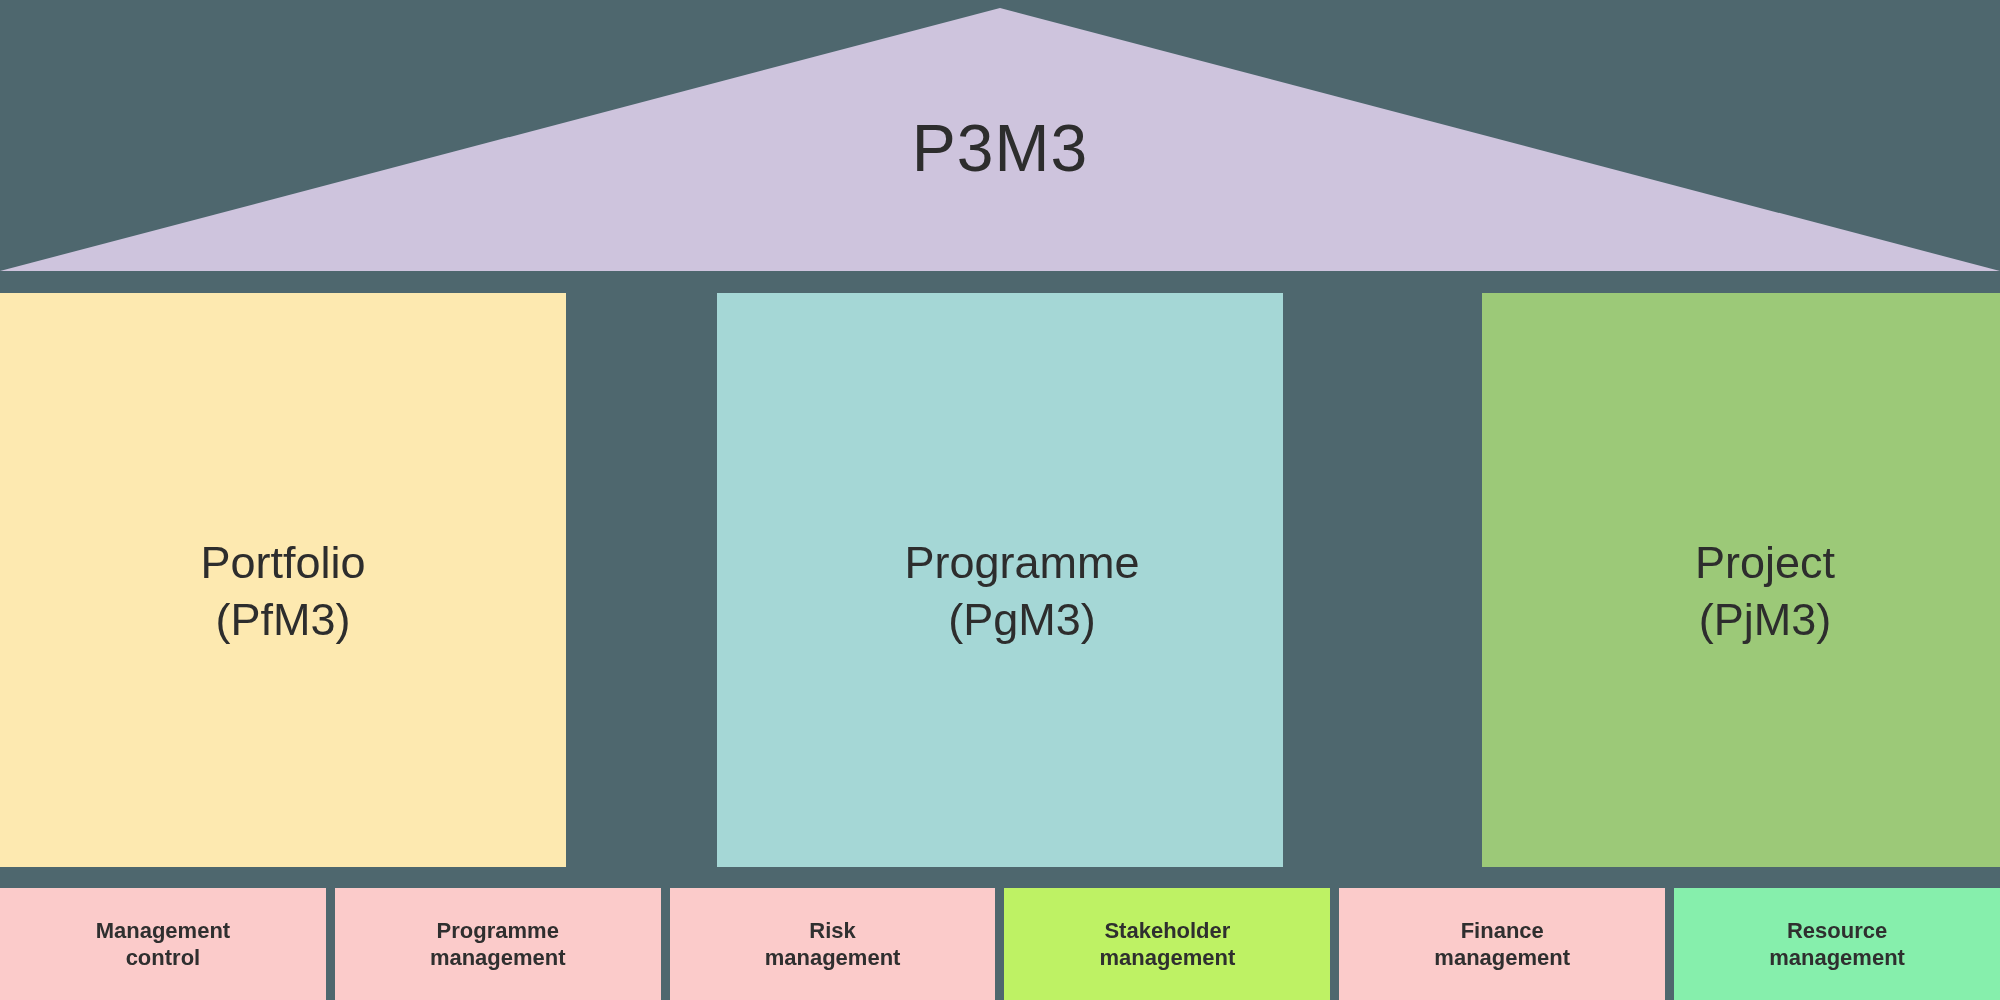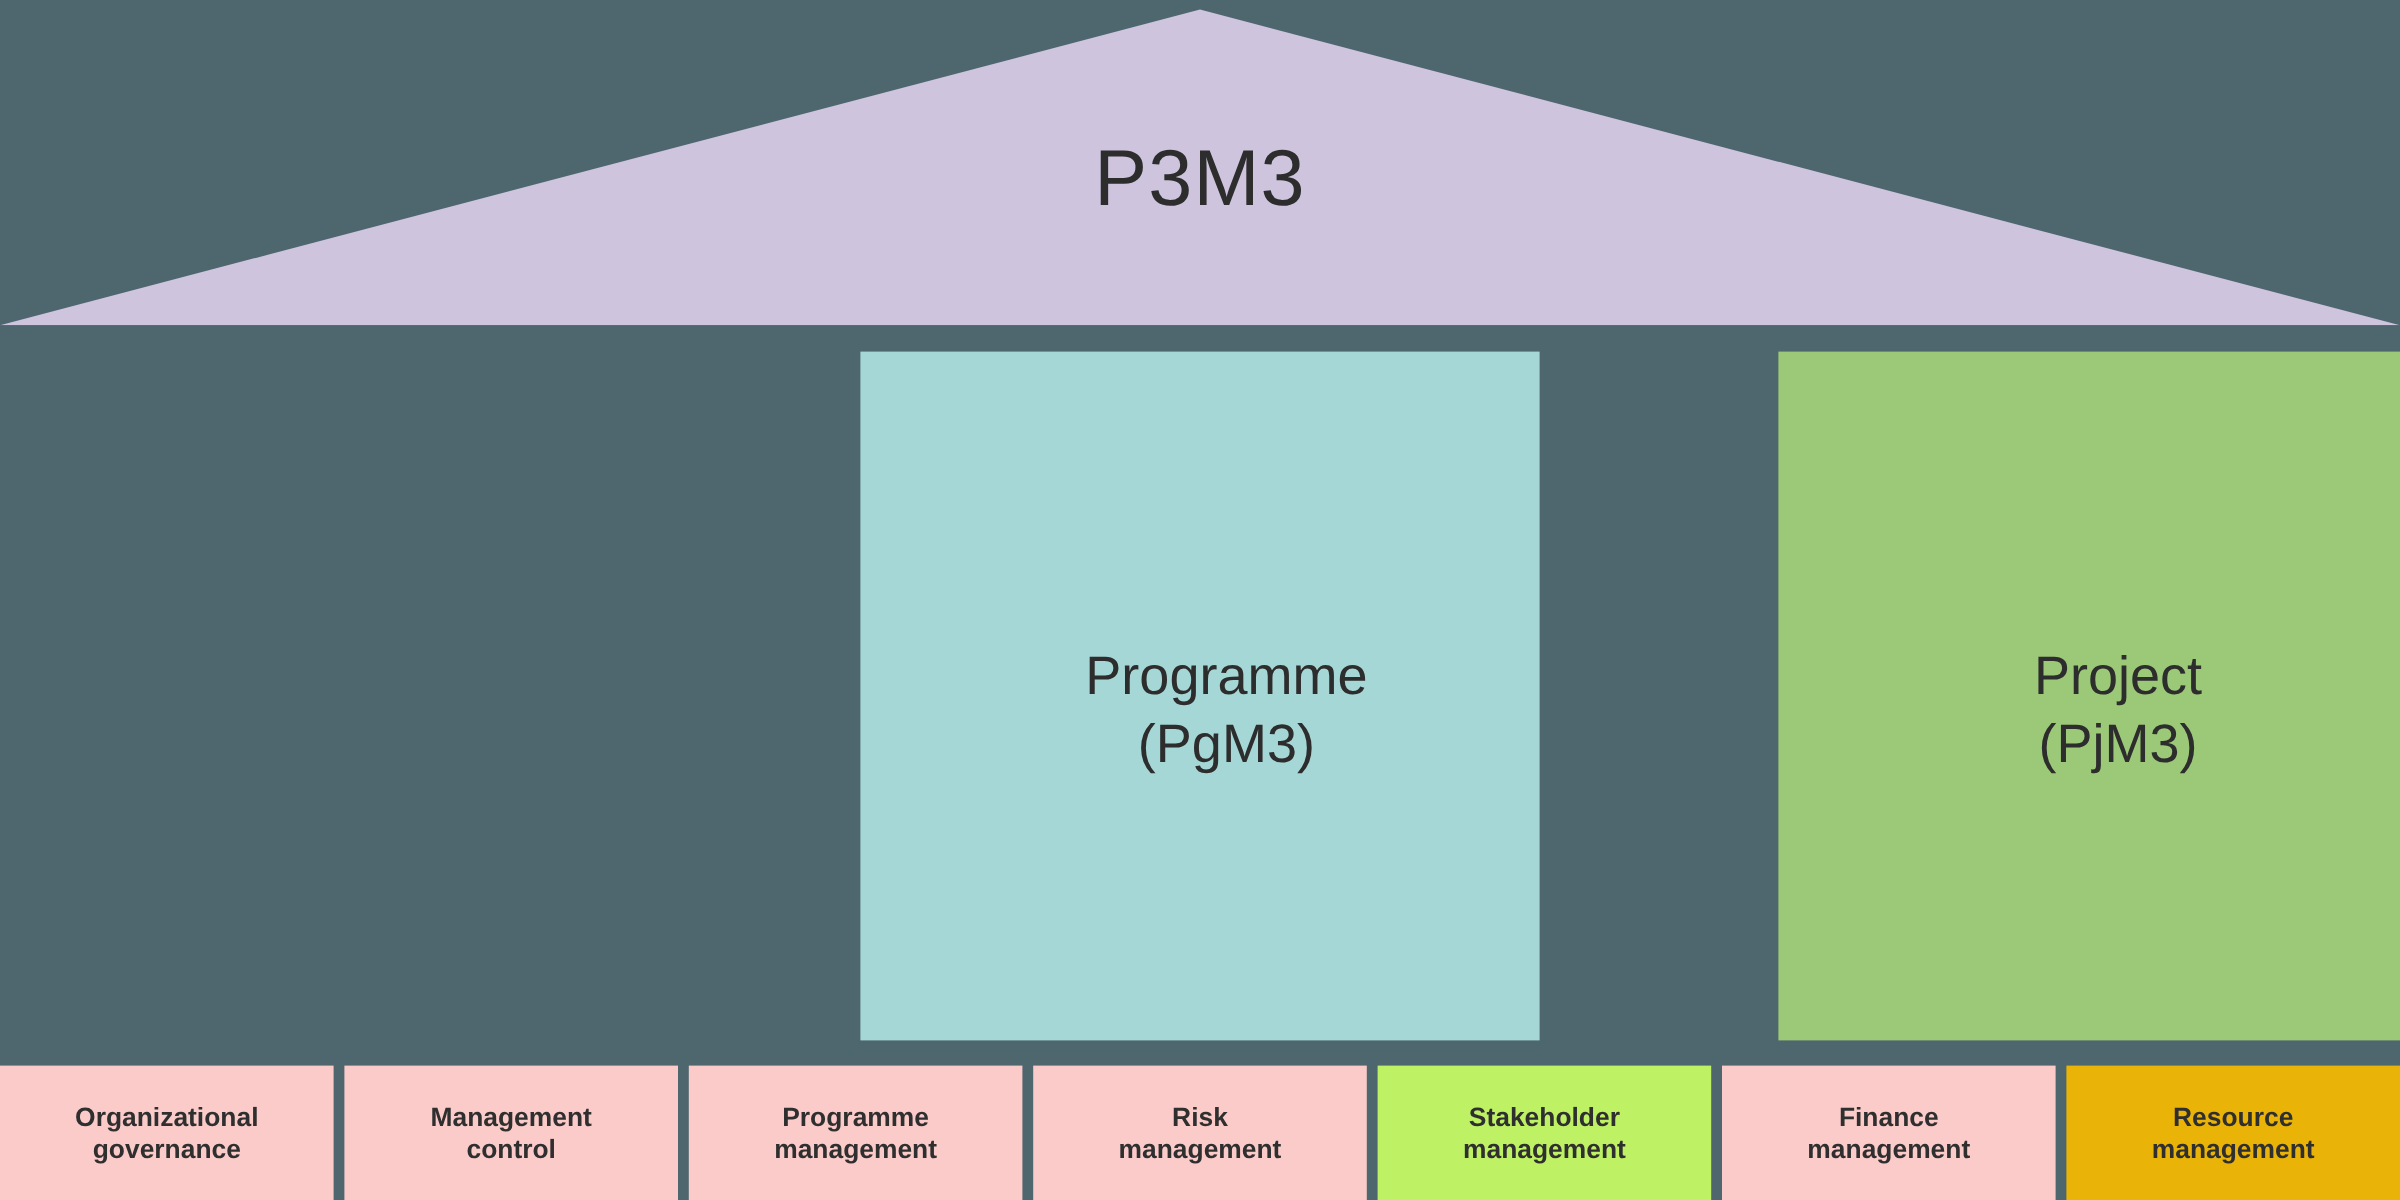--- a/index.html
+++ b/index.html
@@ -87,59 +87,61 @@
 </head>
 <body>
 
 <div class="canvas" style="background-color: rgb(78, 103, 110);">
 
   <svg class="roof-svg" viewBox="0 0 2000 271" preserveAspectRatio="none">
     <polygon points="1000,8 2000,271 0,271" fill="#cec4dd"></polygon>
   </svg>
   <div class="roof-title">P3M3</div>
 
+  <div class="pillar pillar-portfolio" style="background-color: rgb(253, 233, 176);">
+    <div class="pillar-label">
+      <span>Portfolio</span>
+      <span>(PfM3)</span>
+    </div>
+  </div>
 
   <div class="pillar pillar-programme" style="background-color: rgb(165, 215, 214);">
     <div class="pillar-label">
       <span>Programme</span>
       <span>(PgM3)</span>
     </div>
   </div>
 
   <div class="pillar pillar-project" style="background-color: rgb(156, 201, 120);">
     <div class="pillar-label">
       <span>Project</span>
       <span>(PjM3)</span>
     </div>
   </div>
 
   <div class="foundation-row">
-    <div class="foundation-box" style="background-color: rgb(251, 203, 202);">
-      <span>Organizational</span>
-      <span>governance</span>
-    </div>
     <div class="foundation-box" style="background-color: rgb(251, 203, 202);">
       <span>Management</span>
       <span>control</span>
     </div>
     <div class="foundation-box" style="background-color: rgb(251, 203, 202);">
       <span>Programme</span>
       <span>management</span>
     </div>
     <div class="foundation-box" style="background-color: rgb(251, 203, 202);">
       <span>Risk</span>
       <span>management</span>
     </div>
     <div class="foundation-box" style="background-color: #bef264;">
       <span>Stakeholder</span>
       <span>management</span>
     </div>
     <div class="foundation-box" style="background-color: rgb(251, 203, 202);">
       <span>Finance</span>
       <span>management</span>
     </div>
-    <div class="foundation-box" style="background-color: #eab308;">
+    <div class="foundation-box" style="background-color: #86efac;">
       <span>Resource</span>
       <span>management</span>
     </div>
   </div>
 
 </div>
 
 </body></html>

